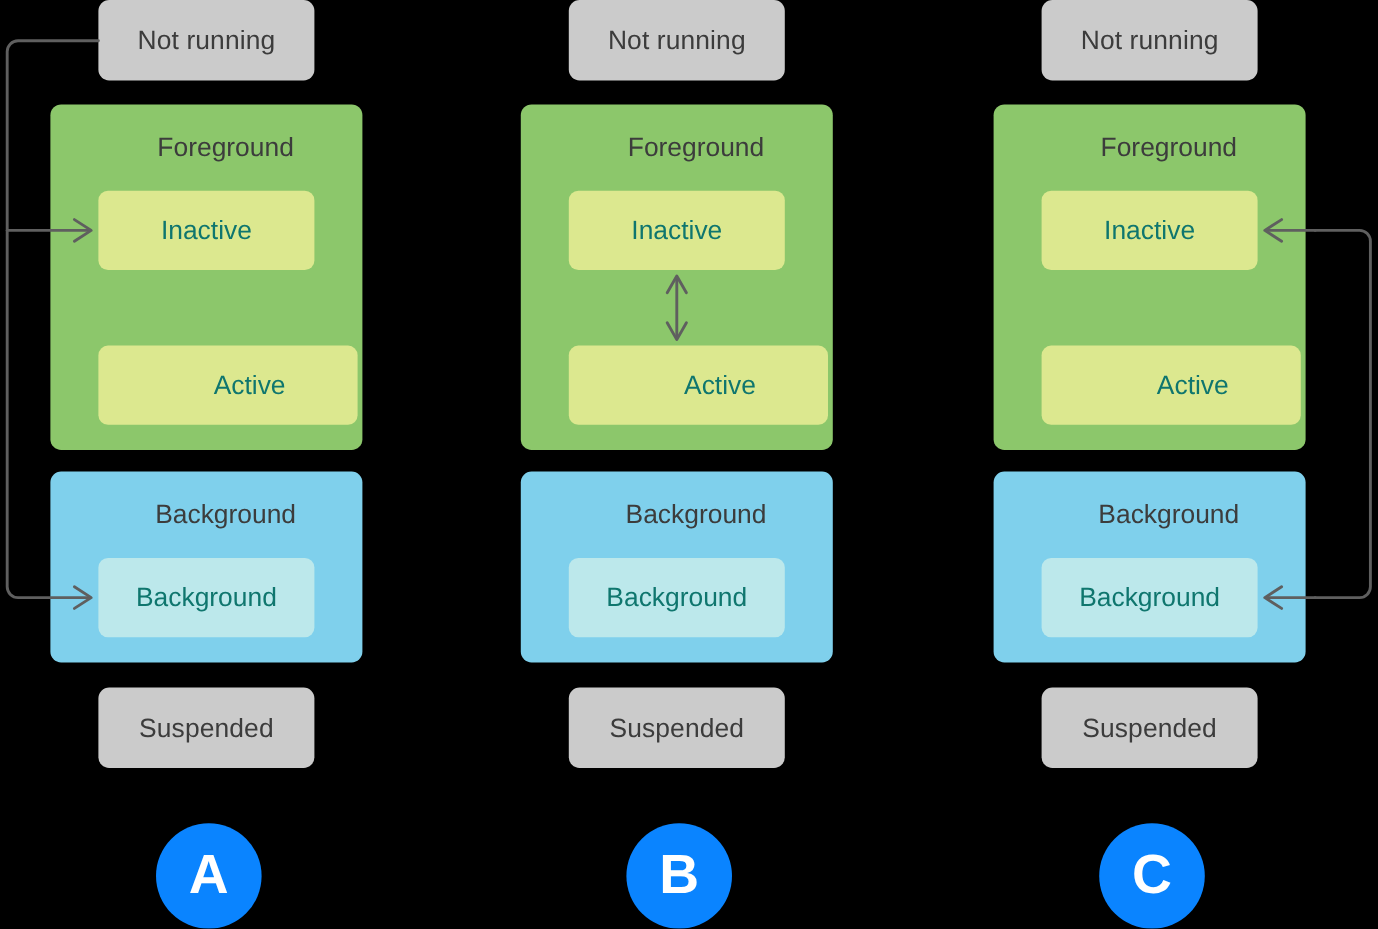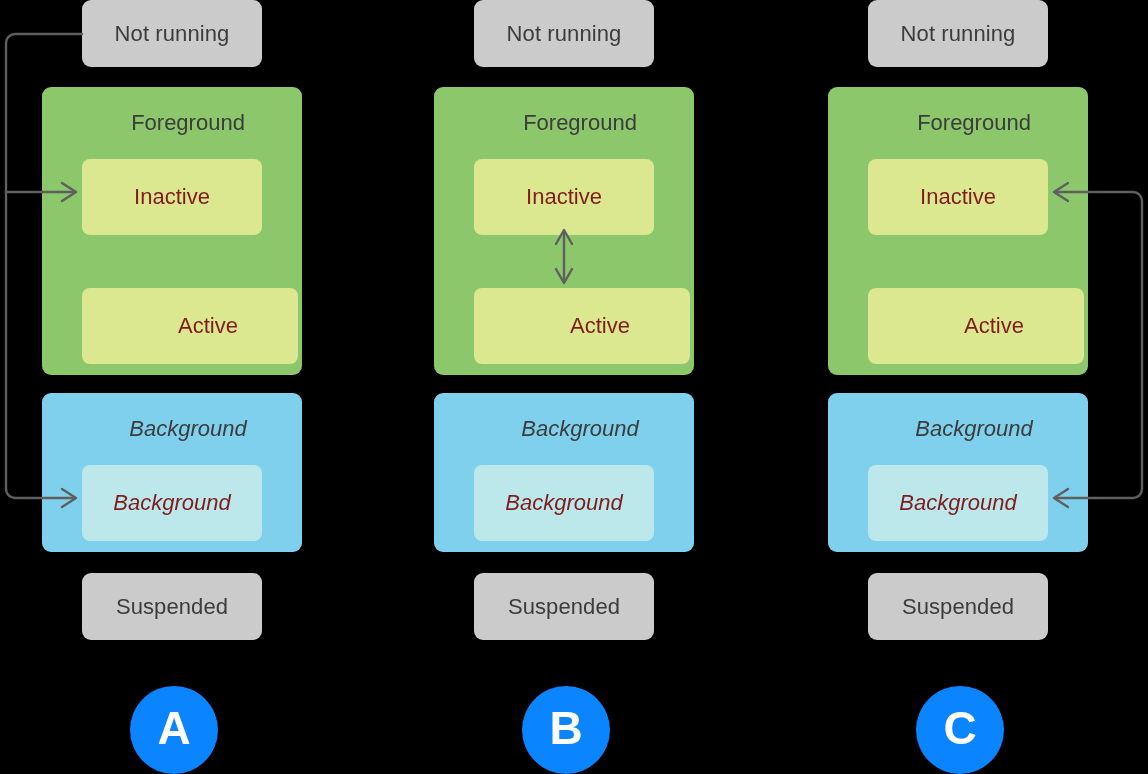--- a/index.html
+++ b/index.html
@@ -68,34 +68,33 @@
   .group-foreground {
     top: 87px;
     height: 288px;
     background: #8cc76b;
   }
   .group-foreground .group-label { top: 25px; }
   .group-background {
     top: 393px;
     height: 159px;
     background: #7fd0ec;
-    font-style: italic;
   }
   .group-background .group-label { top: 25px; }
 
   .inner {
     position: absolute;
     left: 40px;
     width: 180px;
-    height: 76px;
+    height: 66px;
     border-radius: 8px;
     display: flex;
     align-items: center;
     justify-content: center;
-    color: #7f1d1d;
+    color: #0f766e;
     font-size: 22px;
     line-height: 1;
     white-space: nowrap;
   }
   .inner-green { background: #dce88f; }
   .inner-blue  { background: #bce8eb; }
   .inner-inactive { top: 72px; }
   .inner-active   { top: 201px; padding-left: 36px; }
   .inner-bg       { top: 72px; }
 

